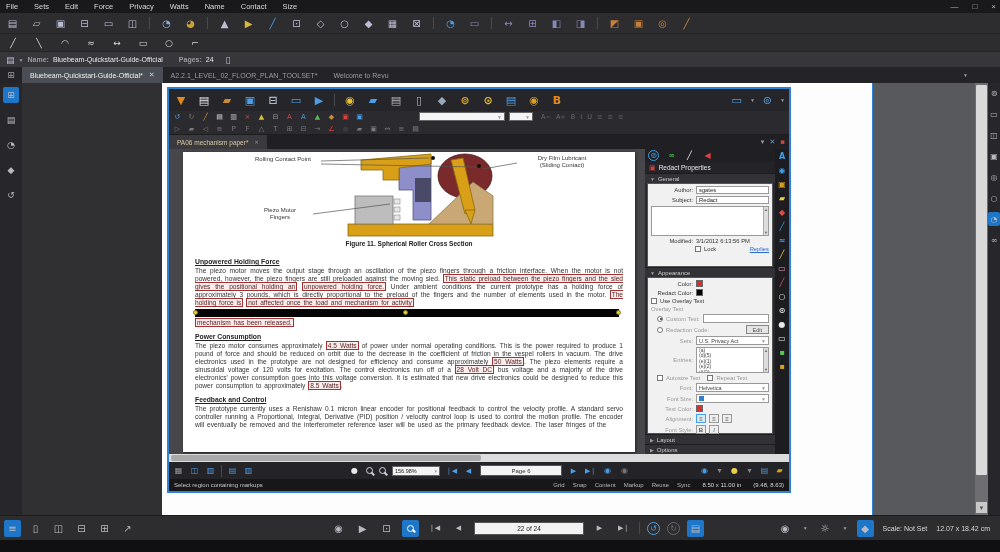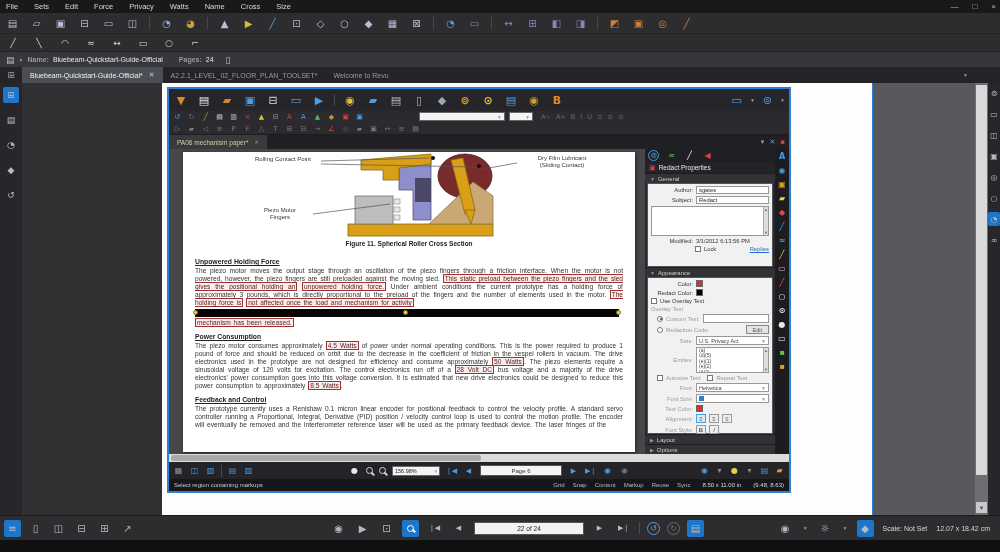--- a/index.html
+++ b/index.html
@@ -129,21 +129,21 @@
 
   <div id="menubar" class="abs">
 
   <span class="mi">File</span>
       <span class="mi">Sets</span>
       <span class="mi">Edit</span>
       <span class="mi">Force</span>
       <span class="mi">Privacy</span>
       <span class="mi">Watts</span>
       <span class="mi">Name</span>
-      <span class="mi">Cross</span>
+      <span class="mi">Contact</span>
       <span class="mi">Size</span>
     </div>
   <div id="winctl" class="abs">
     <span>—</span>
     <span>□</span>
     <span>×</span>
   </div>
 
   <div id="toolbar1" class="abs">
 

